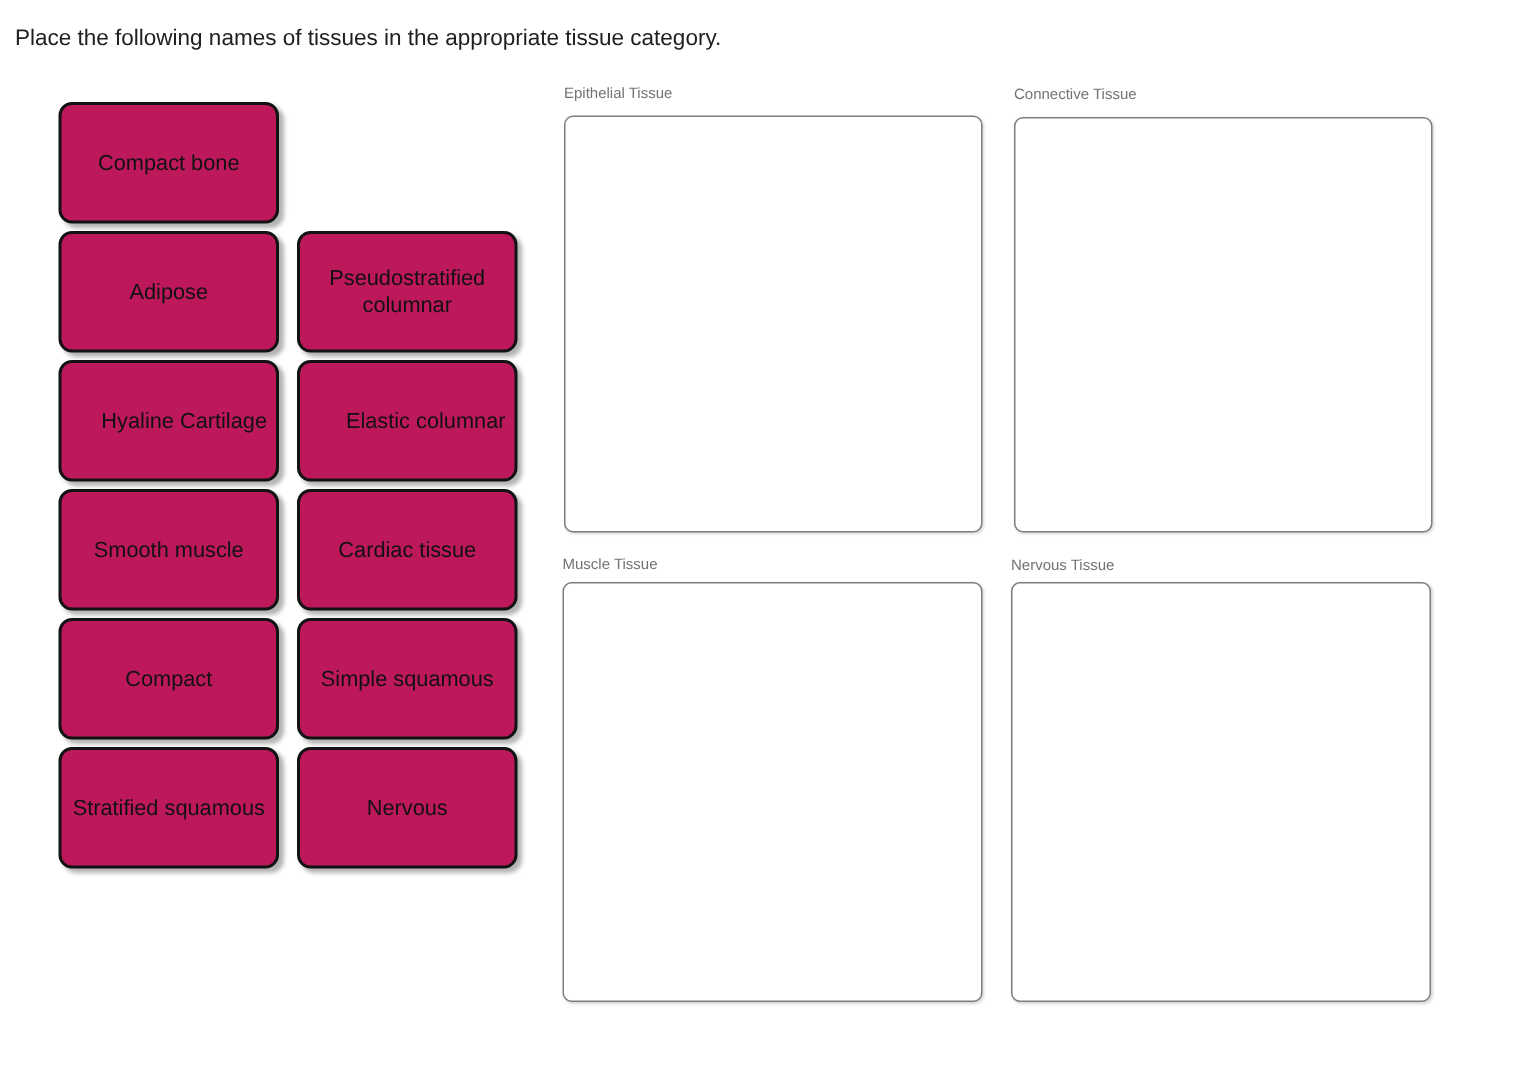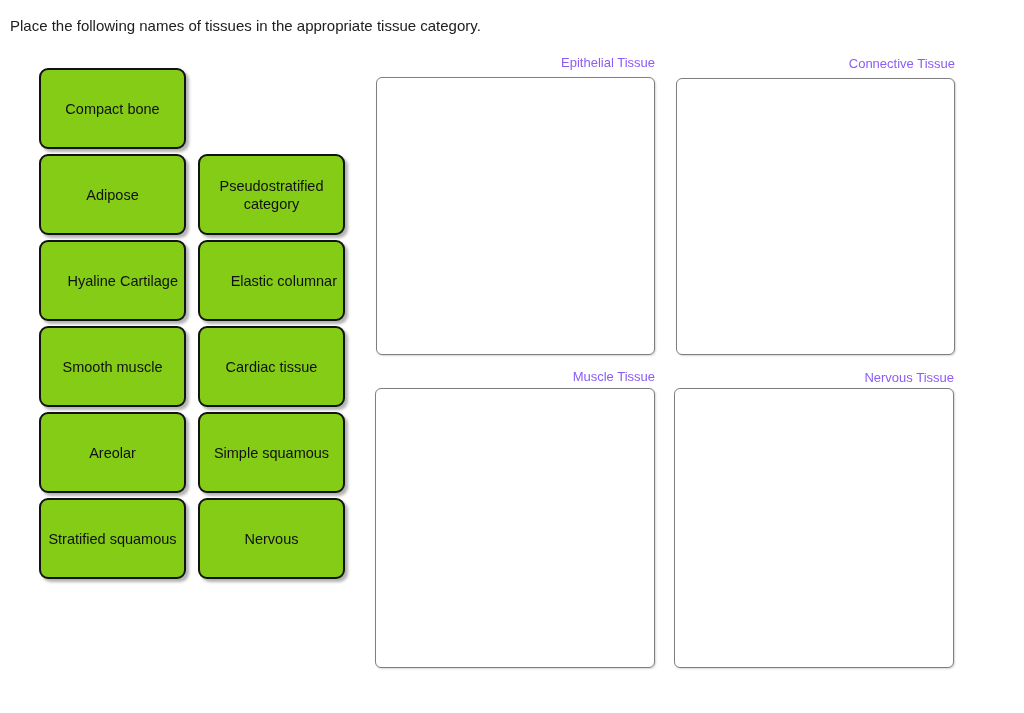--- a/index.html
+++ b/index.html
@@ -33,21 +33,21 @@
   #tile-bank {
     position: absolute;
     left: 39px;
     top: 68px;
     width: 310px;
     height: 510px;
   }
   .tile {
     position: absolute;
     box-sizing: border-box;
-    background: #84cc16;
+    background: #be185d;
     border: 2px solid #121212;
     border-radius: 9px;
     box-shadow: 3px 3px 3px rgba(0,0,0,0.30);
     display: flex;
     align-items: center;
     justify-content: center;
     text-align: center;
     font-size: 14.5px;
     line-height: 18px;
     color: #111111;
@@ -68,24 +68,24 @@
 
   
   .dropzone-group {
     position: absolute;
   }
   .dropzone-title {
     position: absolute;
     left: 0;
     top: 0;
     width: 100%;
-    text-align: right;
-    font-size: 13px;
+    text-align: left;
+    font-size: 10px;
     line-height: 19px;
-    color: #8b5cf6;
+    color: #737373;
     white-space: nowrap;
   }
   .dropzone {
     position: absolute;
     left: 0;
     box-sizing: border-box;
     background: #ffffff;
     border: 1px solid #7e7e7e;
     border-radius: 6px;
     box-shadow: 1px 1px 2px rgba(0,0,0,0.16);
@@ -115,28 +115,28 @@
   <div class="tile col1 row2">
     <span class="tile-label">Adipose</span>
   </div>
   <div class="tile col1 row3">
     <span class="tile-label">Hyaline Cartilage</span>
   </div>
   <div class="tile col1 row4">
     <span class="tile-label">Smooth muscle</span>
   </div>
   <div class="tile col1 row5">
-    <span class="tile-label">Areolar</span>
+    <span class="tile-label">Compact</span>
   </div>
   <div class="tile col1 row6">
     <span class="tile-label">Stratified squamous</span>
   </div>
 
   <div class="tile col2 row2">
-    <span class="tile-label">Pseudostratified category</span>
+    <span class="tile-label">Pseudostratified columnar</span>
   </div>
   <div class="tile col2 row3">
     <span class="tile-label">Elastic columnar</span>
   </div>
   <div class="tile col2 row4">
     <span class="tile-label">Cardiac tissue</span>
   </div>
   <div class="tile col2 row5">
     <span class="tile-label">Simple squamous</span>
   </div>

